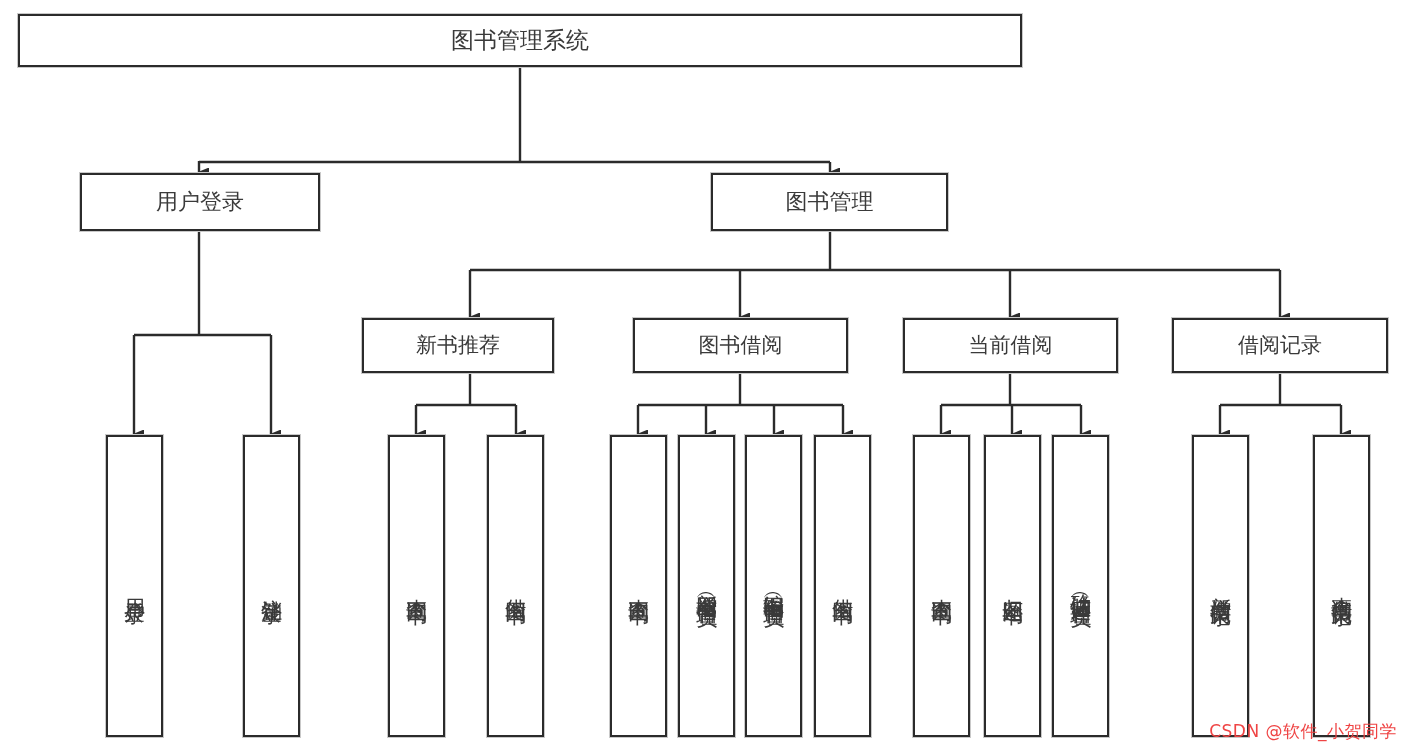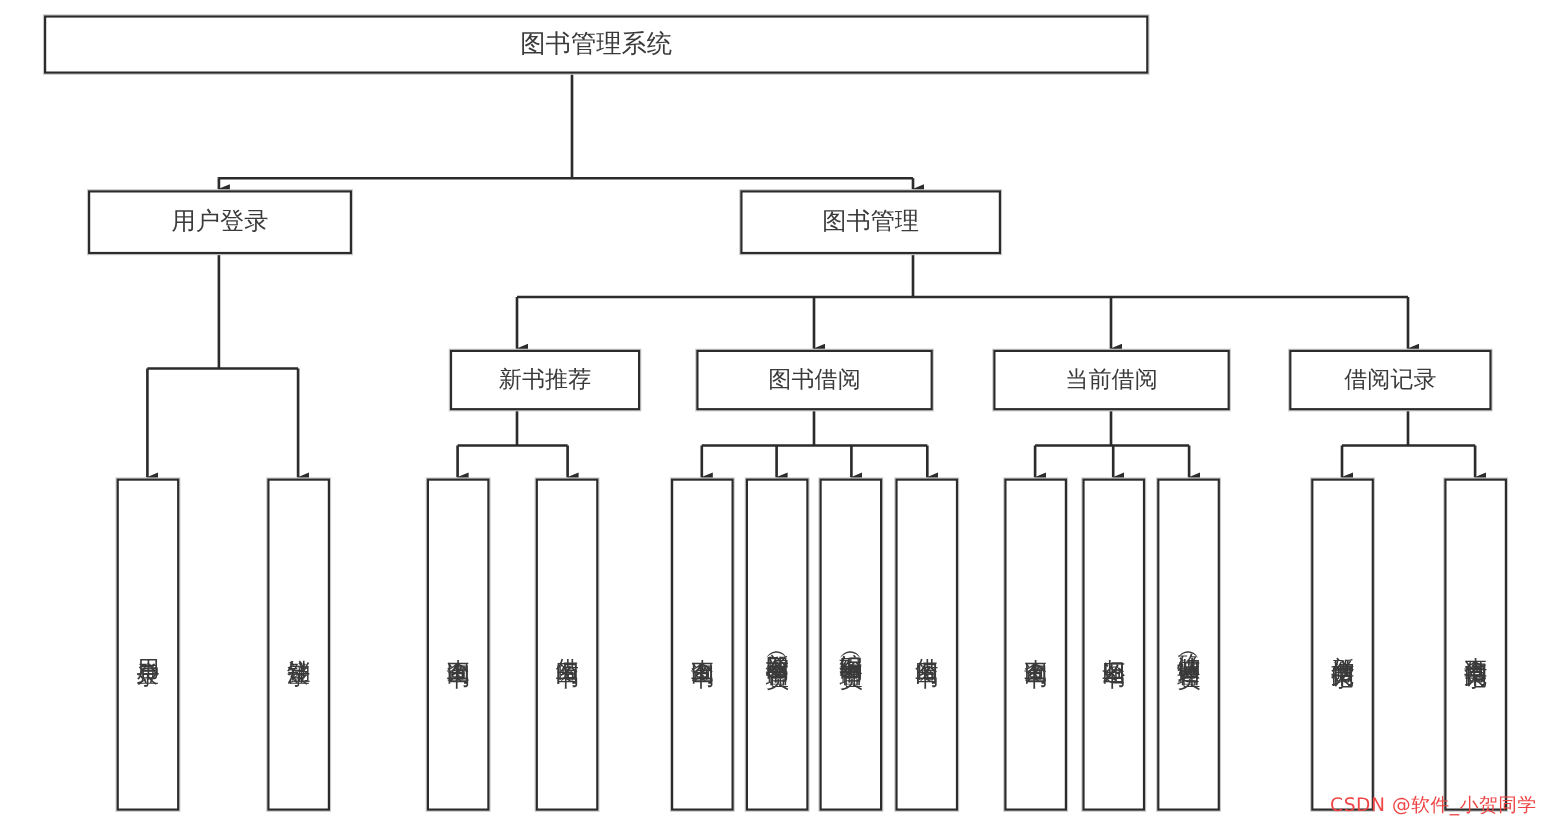--- a/index.html
+++ b/index.html
@@ -120,33 +120,33 @@
       <path d="M1012,405 L1012,434" marker-end="url(#arr)"></path>
       <path d="M1081,405 L1081,434" marker-end="url(#arr)"></path>
 
       <path d="M1280,373 L1280,405"></path>
       <path d="M1220,405 L1341,405"></path>
       <path d="M1220,405 L1220,434" marker-end="url(#arr)"></path>
       <path d="M1341,405 L1341,434" marker-end="url(#arr)"></path>
     </g>
   </svg>
 
-  <div class="node root" style="left:18px; top:14px; width:1004px; height:53px;margin-left:22px;">图书管理系统</div>
+  <div class="node root" style="left:18px; top:14px; width:1004px; height:53px;">图书管理系统</div>
 
   <div class="node lvl2" style="left:80px; top:173px; width:240px; height:58px;">用户登录</div>
 
-  <div class="node lvl2" style="left:673px; top:173px; width:237px; height:58px;">图书管理</div>
+  <div class="node lvl2" style="left:711px; top:173px; width:237px; height:58px;">图书管理</div>
 
-  <div class="node lvl3" style="left:362px; top:318px; width:173px; height:55px;margin-left:47px;">新书推荐</div>
+  <div class="node lvl3" style="left:362px; top:318px; width:192px; height:55px;">新书推荐</div>
 
   <div class="node lvl3" style="left:903px; top:318px; width:215px; height:55px;">当前借阅</div>
 
   <div class="node lvl3" style="left:633px; top:318px; width:215px; height:55px;">图书借阅</div>
 
-  <div class="node lvl3" style="left:1172px; top:318px; width:184px; height:55px;">借阅记录</div>
+  <div class="node lvl3" style="left:1172px; top:318px; width:216px; height:55px;">借阅记录</div>
 
   <div class="node leaf" style="left:106px; top:435px; width:57px; height:302px;">
     <span class="vtext">用户登录</span>
   </div>
   <div class="node leaf" style="left:243px; top:435px; width:57px; height:302px;">
     <span class="vtext">注销登录</span>
   </div>
   <div class="node leaf" style="left:388px; top:435px; width:57px; height:302px;">
     <span class="vtext">查询图书</span>
   </div>

